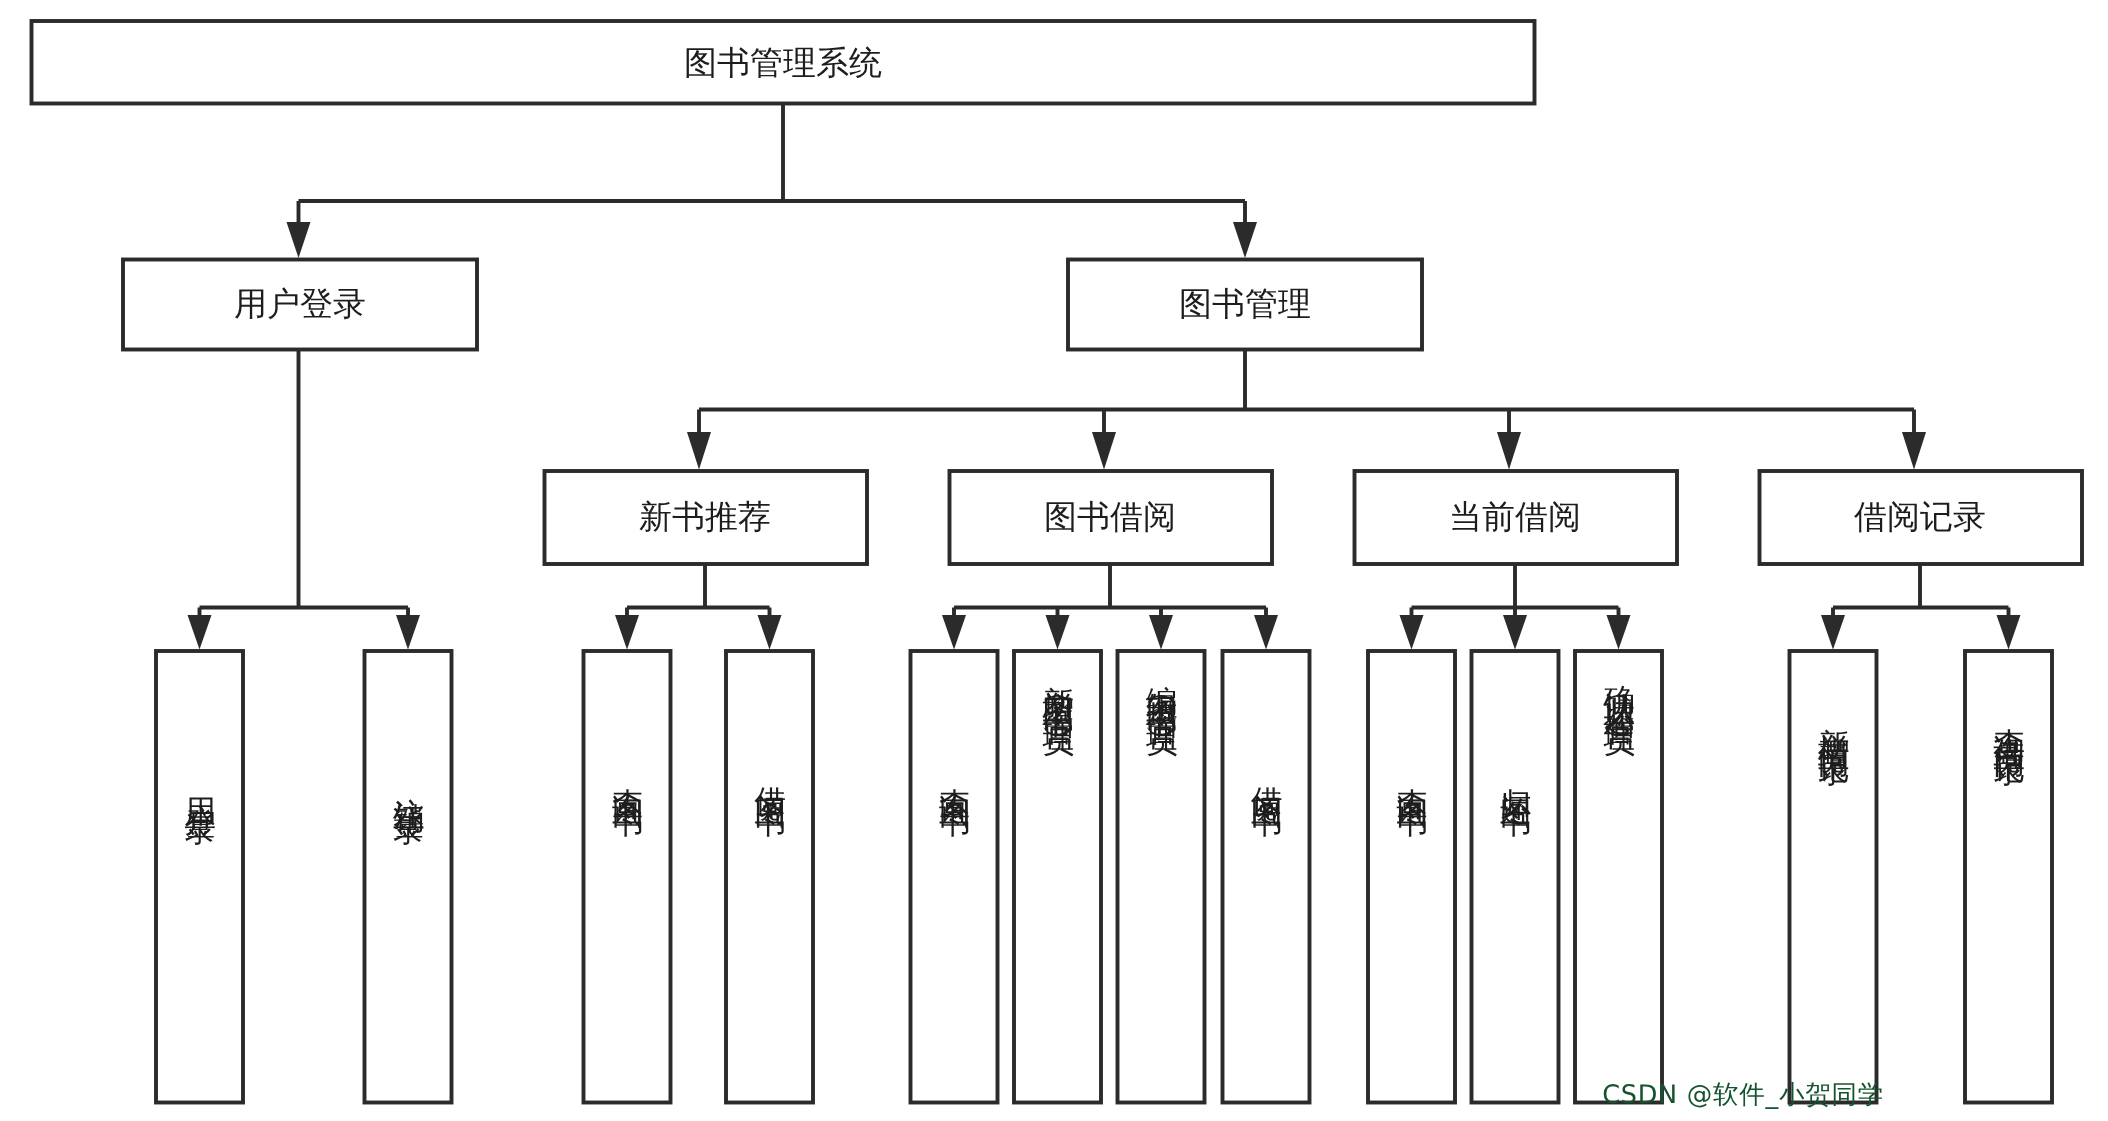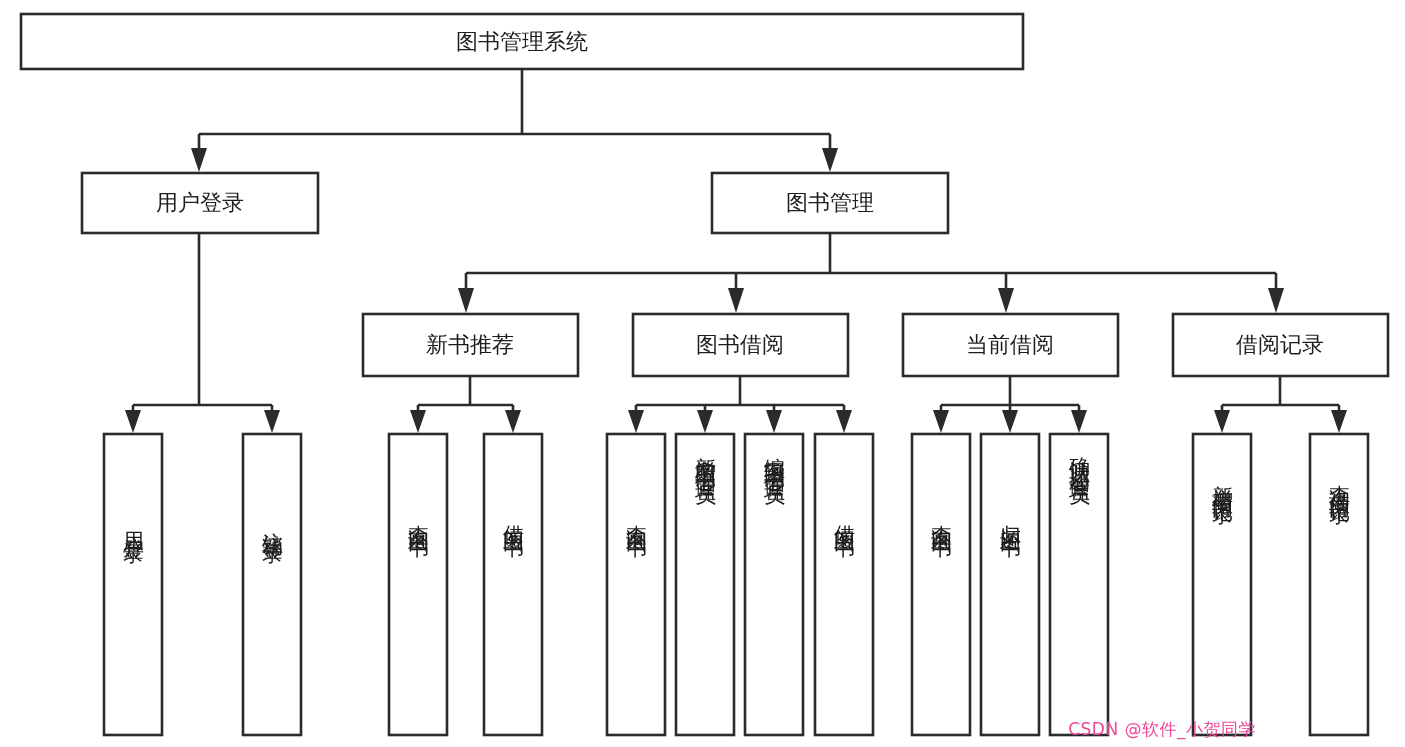--- a/index.html
+++ b/index.html
@@ -64,21 +64,21 @@
     letter-spacing: 4px;
     color: #1d1d1d;
     white-space: nowrap;
   }
   #watermark {
     position: absolute;
     right: 8px;
     bottom: 6px;
     font-family: "DejaVu Sans", "Liberation Sans", sans-serif;
     font-size: 17px;
-    color: #ec4899;
+    color: #14532d;
     letter-spacing: 0.5px;
     white-space: nowrap;
   }
 </style>
 </head>
 <body>
 
 <div id="diagram-root">
 
   <svg id="flow" viewBox="0 0 1405 747">

